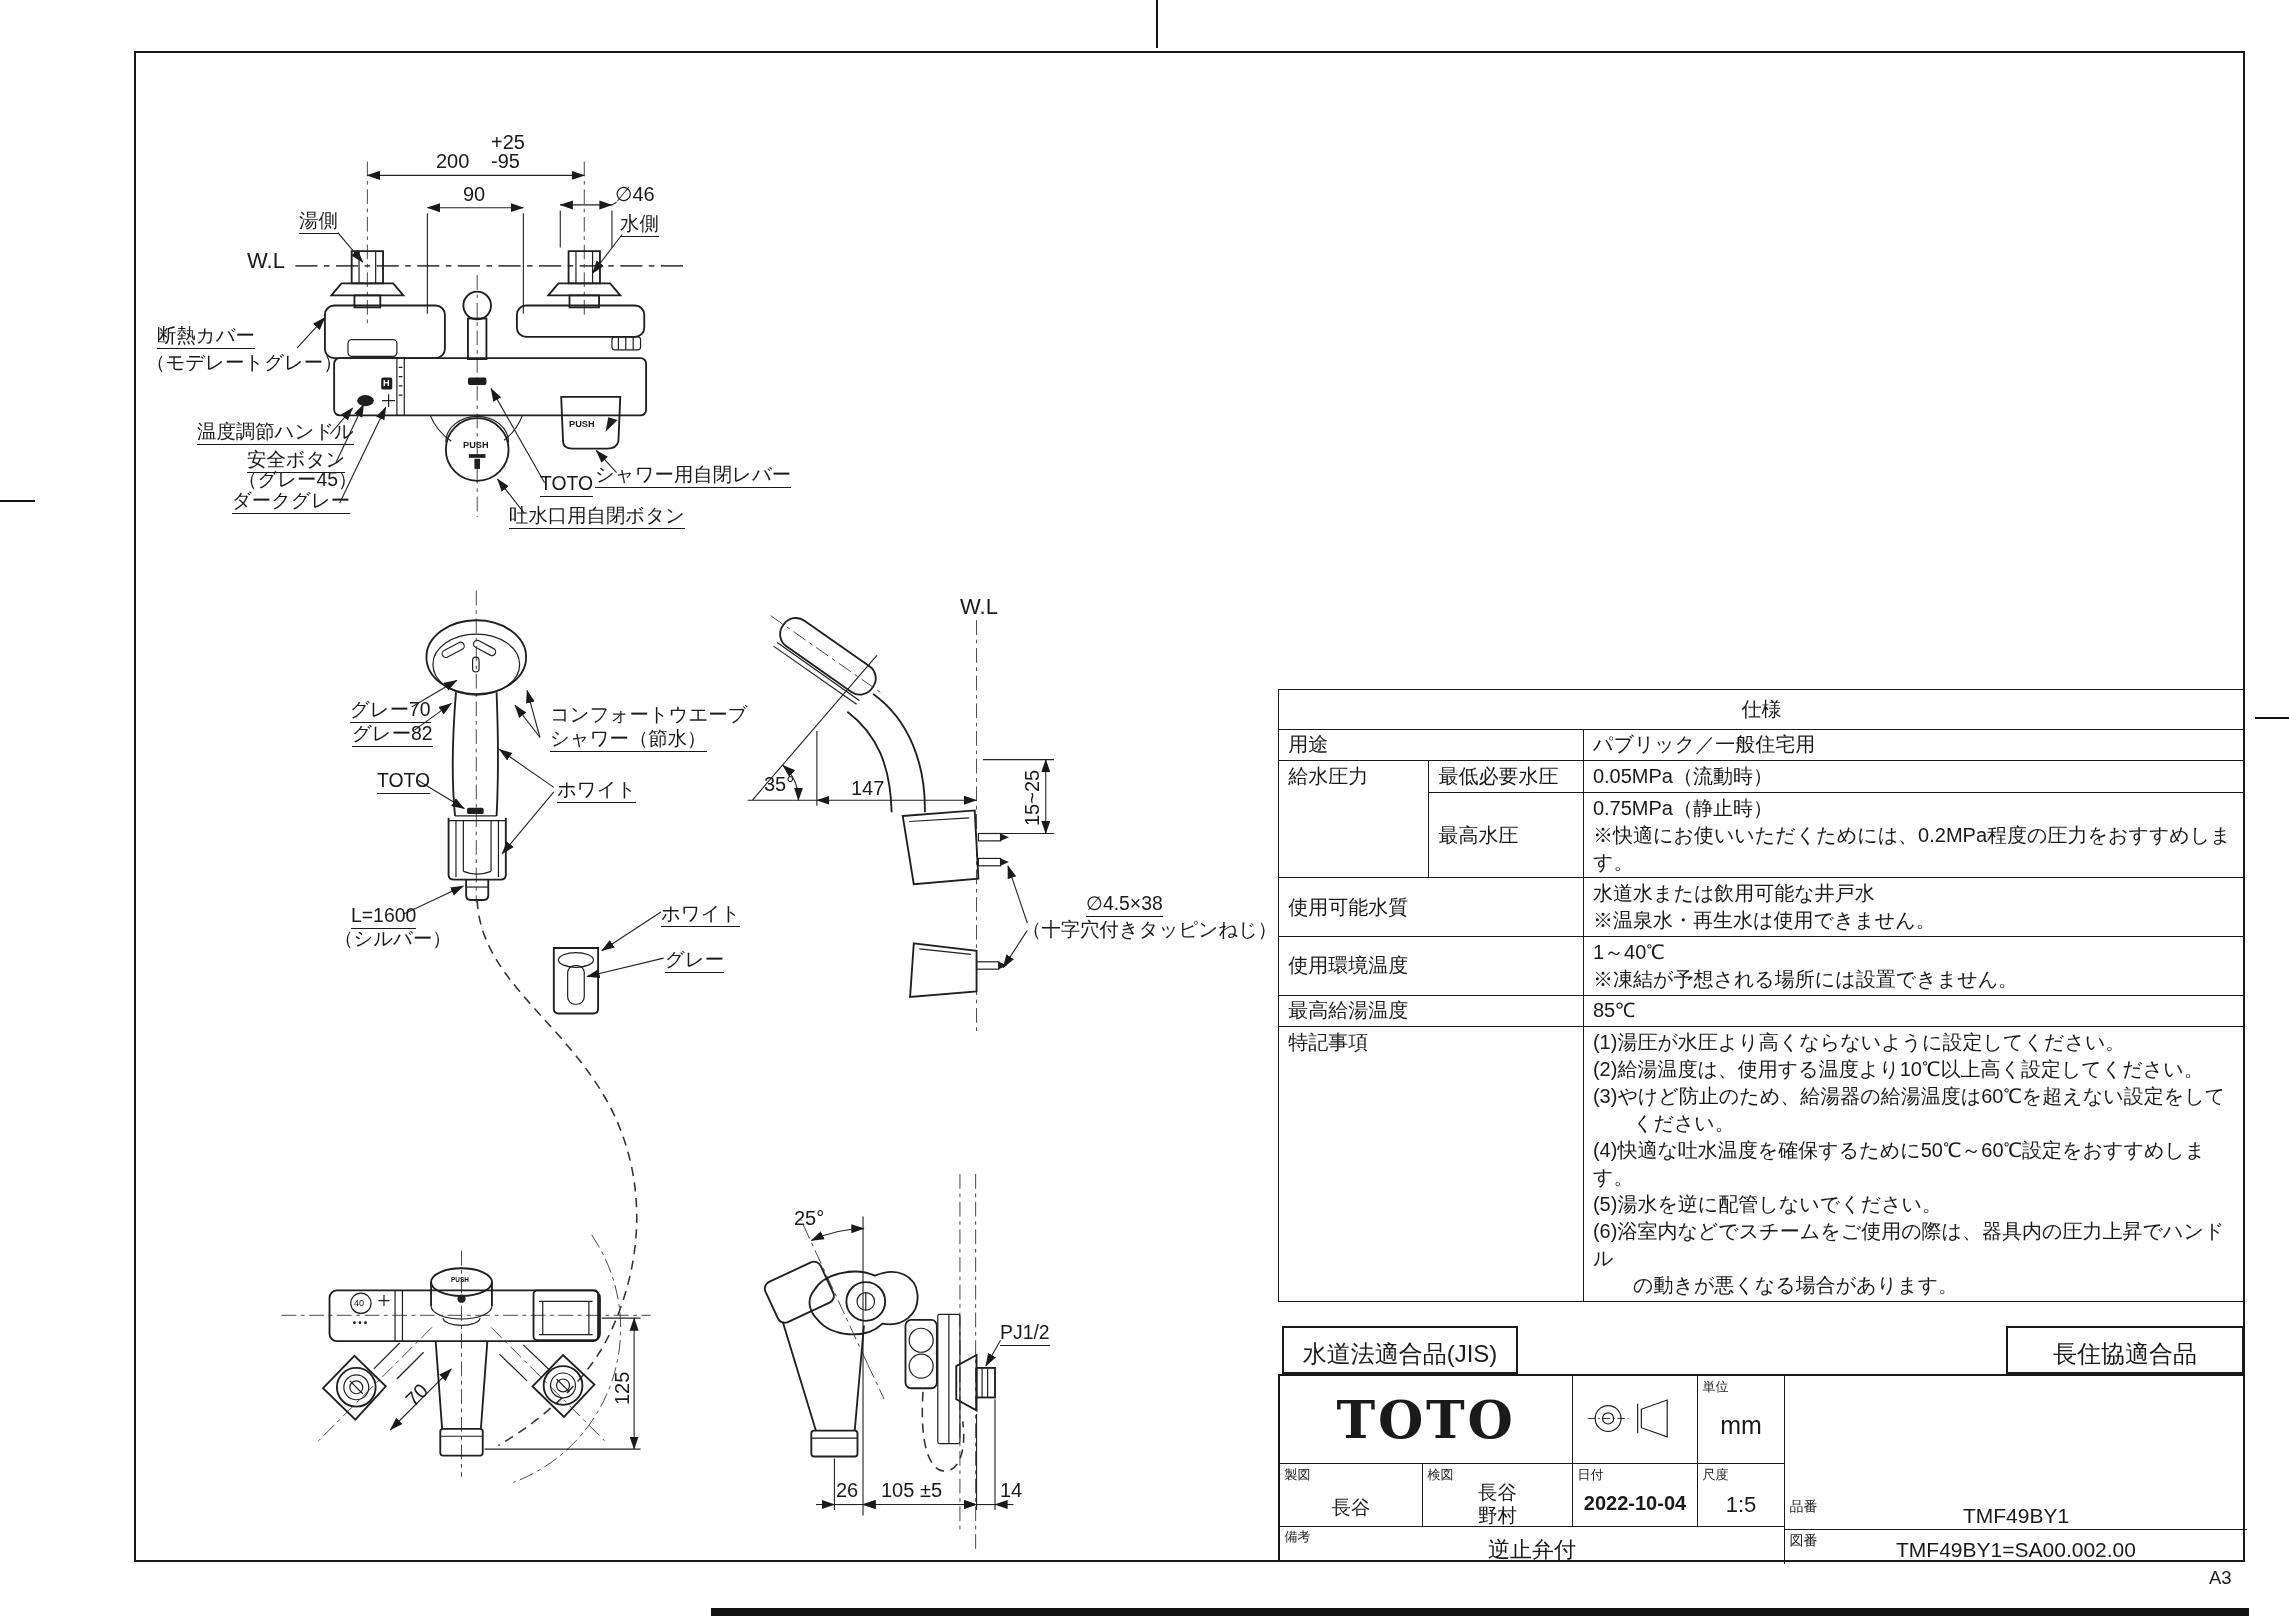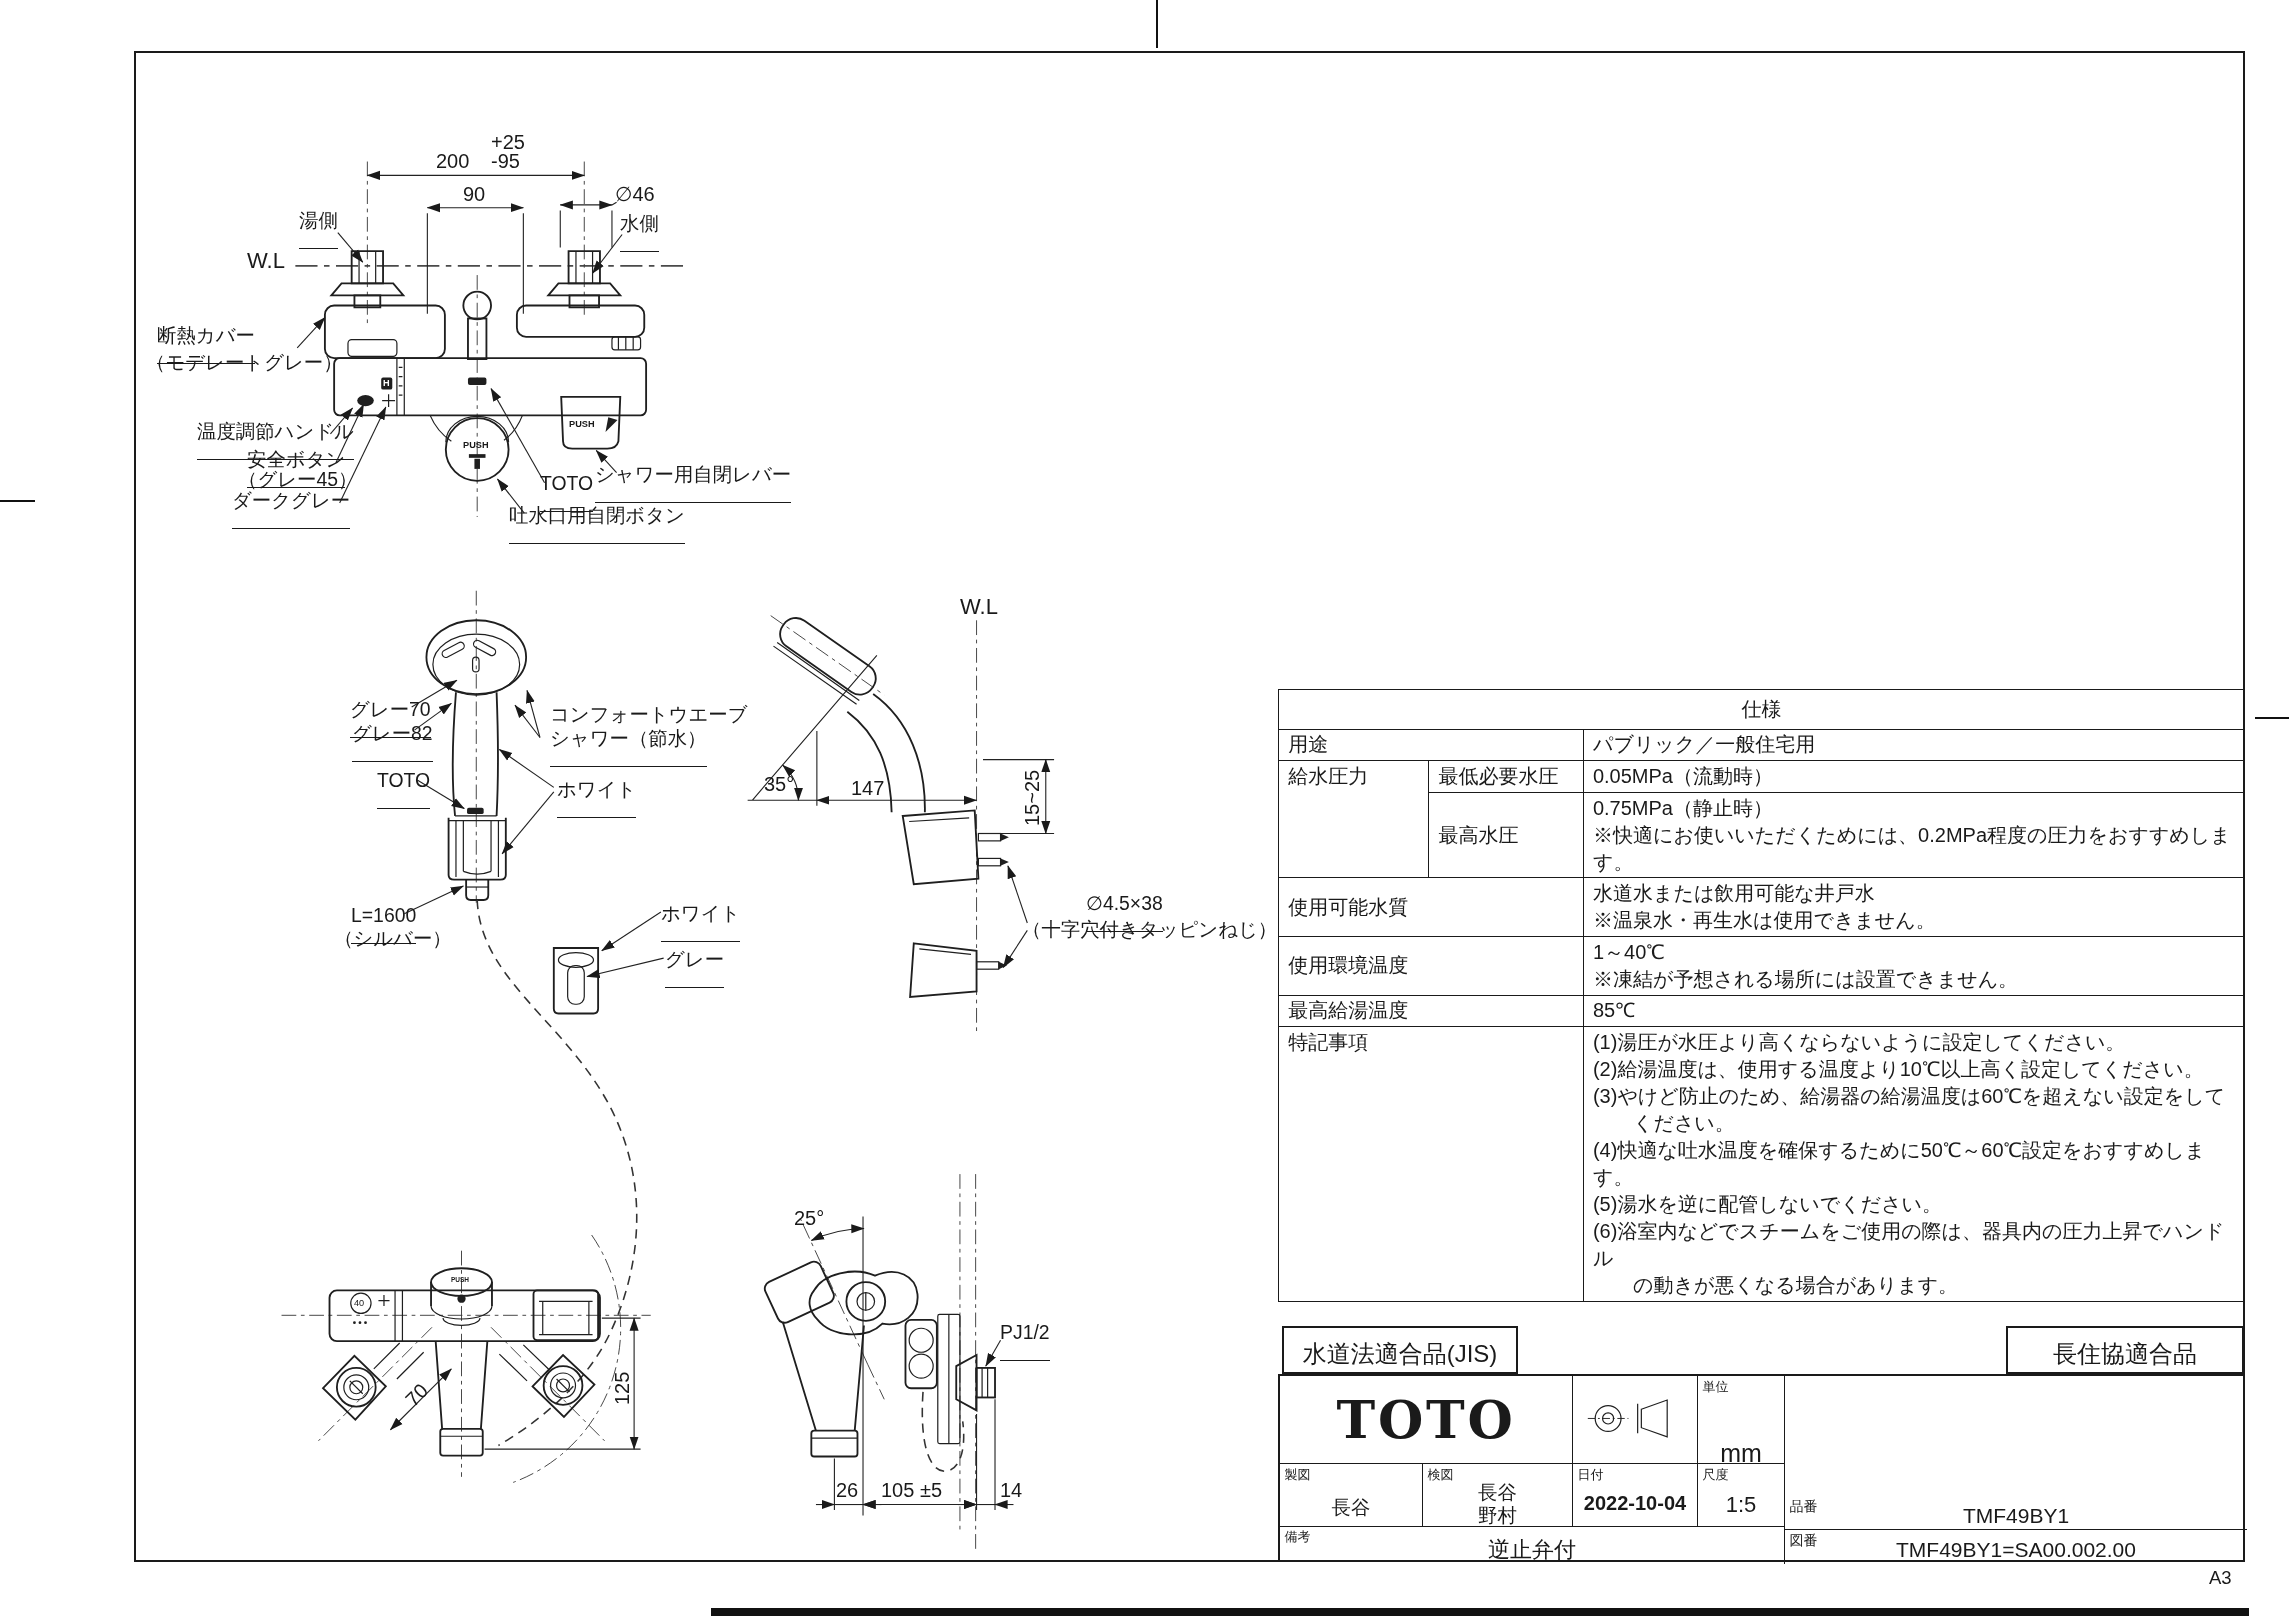--- a/index.html
+++ b/index.html
@@ -9,21 +9,21 @@
          border:2.8px solid #1a1a1a;box-sizing:border-box;}
   svg{position:absolute;left:0;top:0;}
   .ln{fill:none;stroke:#1f1f1f;stroke-width:2;}
   .ln2{fill:none;stroke:#1f1f1f;stroke-width:1.3;}
   .blk{fill:#1f1f1f;stroke:none;}
   .cl{fill:none;stroke:#3a3a3a;stroke-width:1;stroke-dasharray:16 5 4 5;}
   .wl{fill:none;stroke:#4a4a4a;stroke-width:2;stroke-dasharray:24 7 6 7;}
   .dim{fill:none;stroke:#222;stroke-width:1.2;}
   .hose{fill:none;stroke:#333;stroke-width:1.7;stroke-dasharray:10 7;}
   .lbl{position:absolute;font-size:19.4px;line-height:1.1;white-space:nowrap;z-index:5;}
-  .u{border-bottom:1.5px solid #1a1a1a;padding-bottom:17px;}
+  .u{border-bottom:1.5px solid #1a1a1a;padding-bottom:2px;}
   .dimt{font-size:20px;}
   .r90{transform:rotate(-90deg);transform-origin:0 0;}
   .r45{transform:rotate(-45deg);transform-origin:0 0;}
   .tiny{font-size:9.2px;font-weight:bold;}
   
   #spec{position:absolute;left:1278px;top:689px;width:967px;border-collapse:collapse;
         font-size:20px;line-height:27px;z-index:4;}
   #spec td,#spec th{border:1.8px solid #1a1a1a;padding:1.8px 9.2px;font-weight:normal;
         vertical-align:middle;}
   #spec th{text-align:center;height:35px;}
@@ -379,21 +379,21 @@
       <svg width="121" height="84" viewBox="0 0 131 91">
         <circle cx="38" cy="46" r="14" class="ln2"></circle>
         <circle cx="38" cy="46" r="6" class="ln2"></circle>
         <path d="M16,46 H60" stroke="#1f1f1f" stroke-width="1" stroke-dasharray="8 3 2 3" fill="none"></path>
         <path d="M70,30 V62" class="ln2"></path>
         <path d="M74,36 L102,26 V66 L74,56 Z" class="ln2"></path>
       </svg>
     </div>
     <div class="cell" style="left:418px;top:0;width:87px;height:88px;border-right:1.8px solid #1a1a1a;border-bottom:1.8px solid #1a1a1a;">
       <div class="clab">単位</div>
-      <div class="cval" style="top:35px;font-size:25px;margin-top:28px;">mm</div>
+      <div class="cval" style="top:35px;font-size:25px;">mm</div>
     </div>
 
     <div class="cell" style="left:0;top:88px;width:143px;height:63px;border-right:1.8px solid #1a1a1a;border-bottom:1.8px solid #1a1a1a;">
       <div class="clab">製図</div>
       <div class="cval" style="top:29.5px;font-size:19.4px;">長谷</div>
     </div>
     <div class="cell" style="left:143px;top:88px;width:150px;height:63px;border-right:1.8px solid #1a1a1a;border-bottom:1.8px solid #1a1a1a;">
       <div class="clab">検図</div>
       <div class="cval" style="top:14.8px;font-size:19.4px;">長谷</div>
       <div class="cval" style="top:38px;font-size:19.4px;">野村</div>

